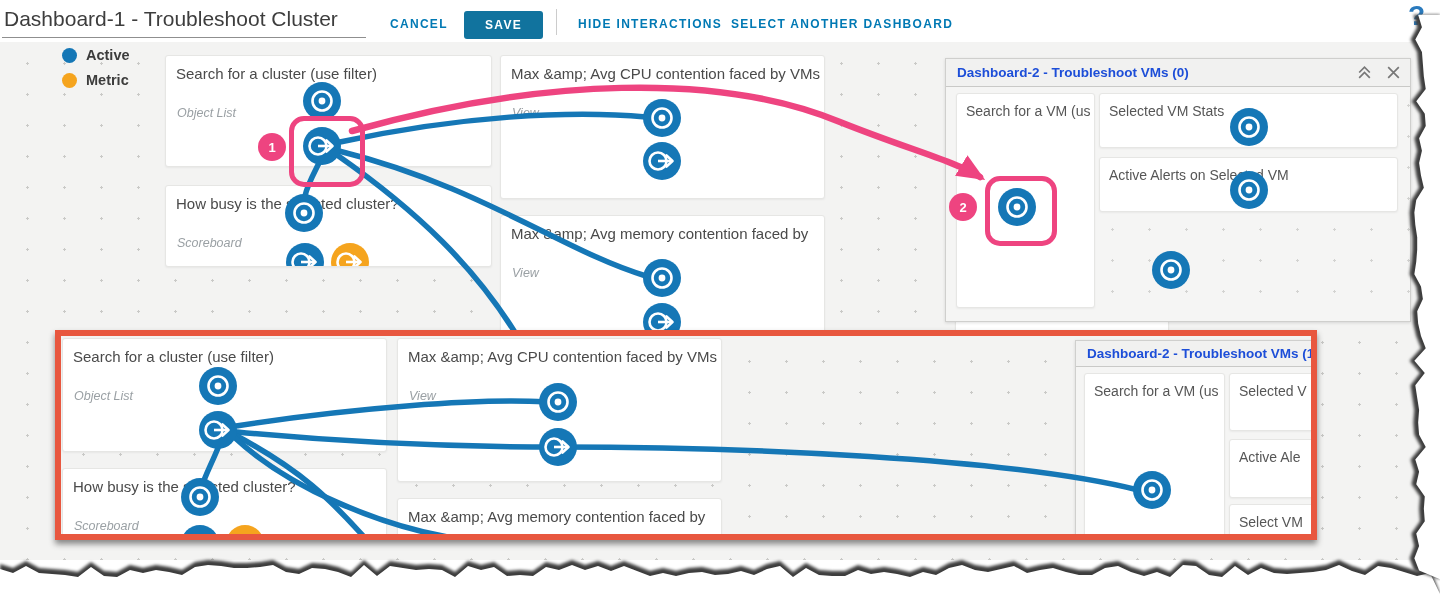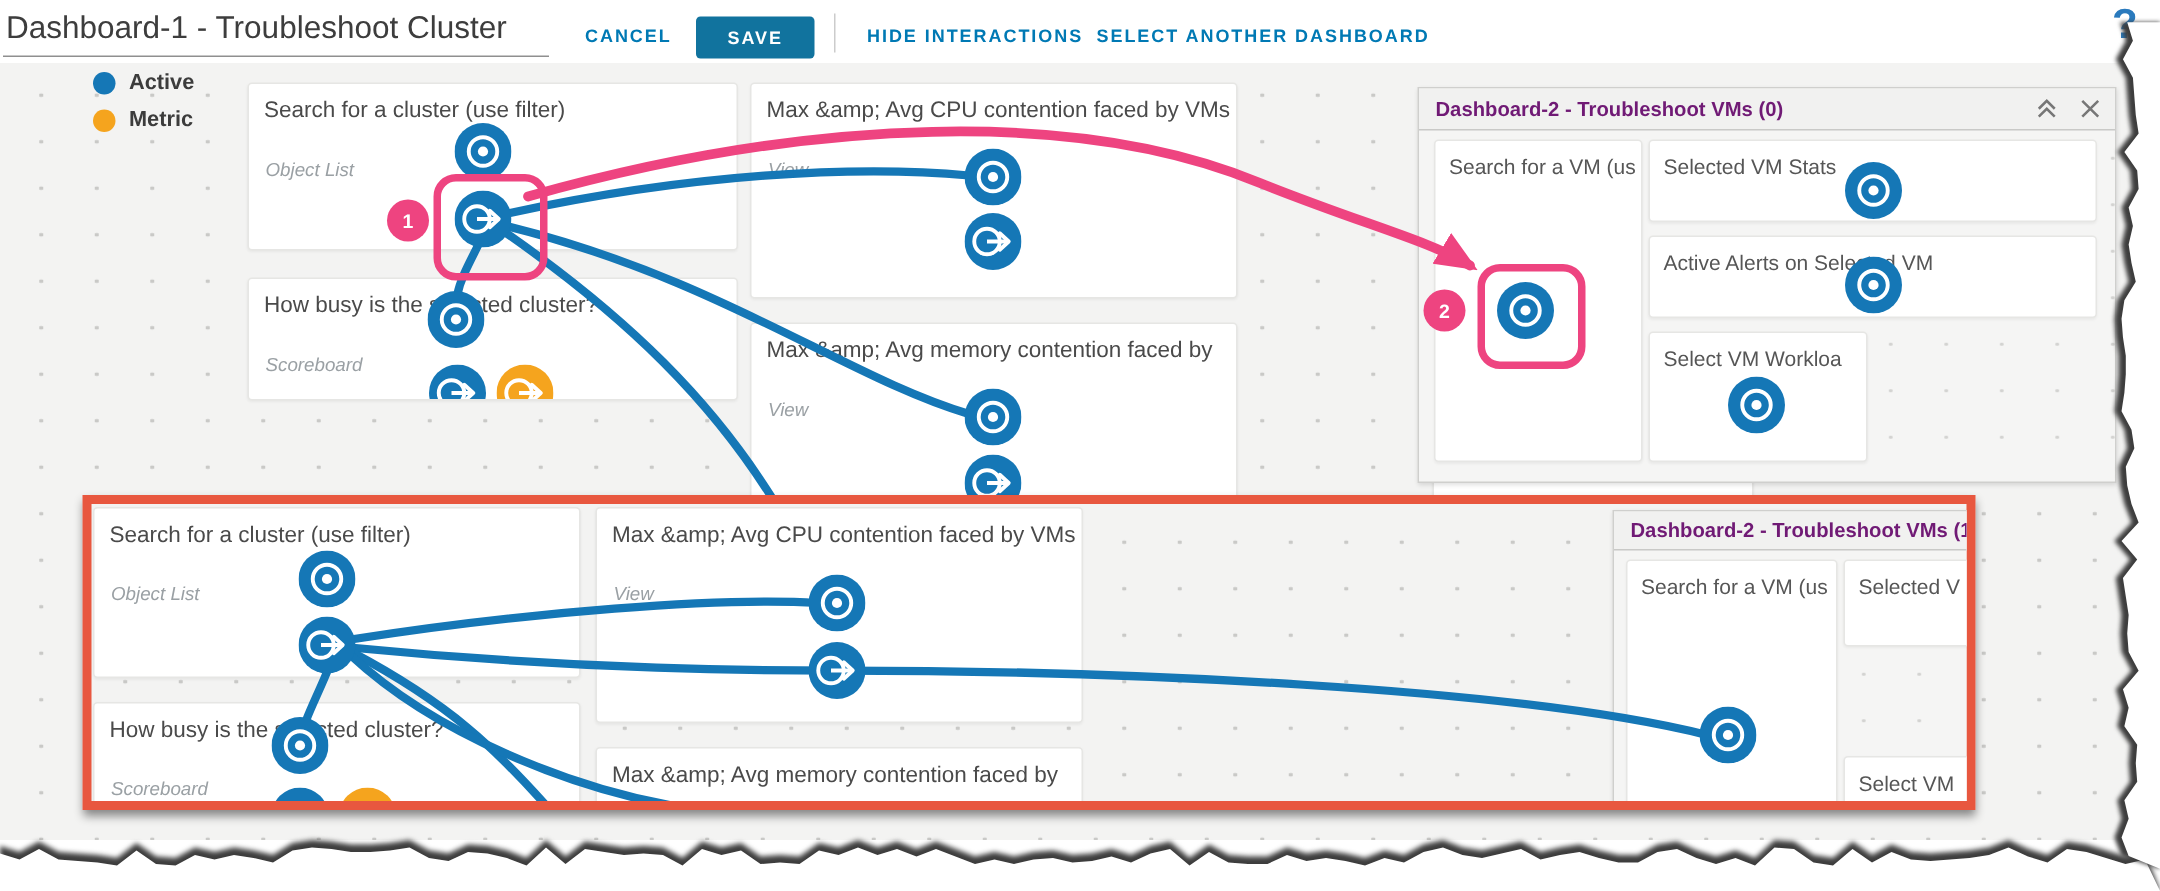--- a/index.html
+++ b/index.html
@@ -28,21 +28,21 @@
   
   .card{position:absolute;background:#fff;border:1px solid #e6e6e4;border-radius:3px;
     box-shadow:0 1px 2px rgba(0,0,0,.05);overflow:hidden;z-index:1;}
   .ct{font-size:15px;color:#4a4a4a;white-space:nowrap;padding:9px 0 0 10px;}
   .cs{font-size:12.5px;font-style:italic;color:#9aa0a4;white-space:nowrap;padding:8px 0 0 11px;margin-top:16px;}
   .pct{font-size:14px;color:#565656;white-space:nowrap;padding:9px 0 0 9px;}
   
   .panel{position:absolute;background:#f5f5f4;border:1px solid #cfcfcd;box-shadow:0 1px 3px rgba(0,0,0,.12);
     background-image:radial-gradient(circle,#d3d3d1 1.1px,rgba(0,0,0,0) 1.3px);background-size:37px 31px;z-index:1;}
   .phead{position:absolute;left:0;top:0;right:0;height:27px;background:#f1f1f0;border-bottom:1px solid #c9c9c7;}
-  .ptitle{position:absolute;left:11px;top:6px;font-size:13.5px;font-weight:bold;color:#701a75;white-space:nowrap;}
+  .ptitle{position:absolute;left:11px;top:6px;font-size:13.5px;font-weight:bold;color:#1d4ed8;white-space:nowrap;}
   .phicons{position:absolute;right:8px;top:5px;display:flex;gap:12px;color:#777;}
   .phico{width:17px;height:17px;cursor:pointer;}
   
   .port{position:absolute;width:38px;height:38px;color:#1577b6;z-index:3;}
   .port.orange{color:#f5a41e;}
   .port svg{width:100%;height:100%;display:block;}
   .lines{position:absolute;left:0;top:0;z-index:2;pointer-events:none;}
   .pinklayer{position:absolute;left:0;top:0;z-index:4;pointer-events:none;}
   .hl{position:absolute;border:5px solid #ee4480;border-radius:15px;z-index:5;}
   .badge{position:absolute;width:28px;height:28px;border-radius:50%;background:#ee4480;color:#fff;
@@ -147,23 +147,20 @@
     </div>
     <div class="card" style="left:10px;top:34px;width:137px;height:213px">
       <div class="pct">Search for a VM (us</div>
     </div>
     <div class="card" style="left:153px;top:34px;width:297px;height:53px">
       <div class="pct">Selected VM Stats</div>
     </div>
     <div class="card" style="left:153px;top:98px;width:297px;height:53px">
       <div class="pct">Active Alerts on Selected VM</div>
     </div>
-    <div class="card" style="left:153px;top:162px;width:144px;height:85px">
-      <div class="pct">Select VM Workloa</div>
-    </div>
     <div class="port" style="left:52px;top:129px">
         <svg>
           <use href="#p-in"></use>
         </svg>
       </div>
     <div class="port" style="left:284px;top:49px">
         <svg>
           <use href="#p-in"></use>
         </svg>
       </div>
@@ -272,20 +269,23 @@
     <div class="panel" style="left:1014px;top:4px;width:296px;height:210px">
       <div class="phead" style="height:25px">
         <span class="ptitle" style="top:5px">Dashboard-2 - Troubleshoot VMs (1)</span>
       </div>
       <div class="card" style="left:8px;top:32px;width:139px;height:172px">
         <div class="pct">Search for a VM (us</div>
       </div>
       <div class="card" style="left:153px;top:32px;width:139px;height:56px">
         <div class="pct">Selected V</div>
       </div>
+      <div class="card" style="left:153px;top:98px;width:139px;height:57px">
+        <div class="pct">Active Ale</div>
+      </div>
       <div class="card" style="left:153px;top:163px;width:139px;height:41px">
         <div class="pct">Select VM</div>
       </div>
     </div>
 
     <svg class="lines" width="1250" height="198">
       <g stroke="#1577b6" stroke-width="5.5" fill="none" stroke-linecap="round">
         <path d="M175 90 C290 72 420 62 484 66"></path>
         <path d="M176 96 C330 111 450 111 497 111 C680 111 950 122 1077 154"></path>
         <path d="M174 99 C240 134 270 164 304 202"></path>

